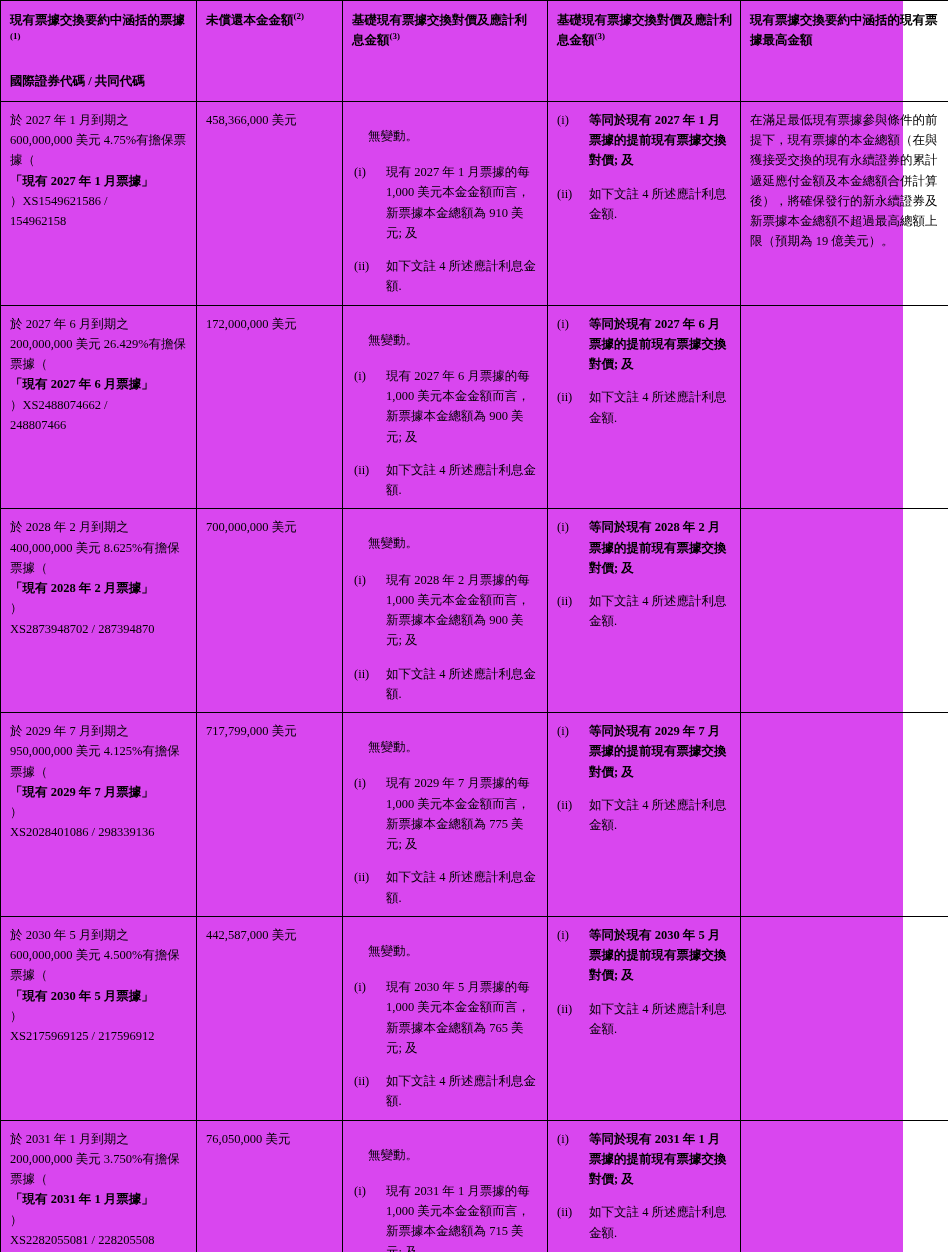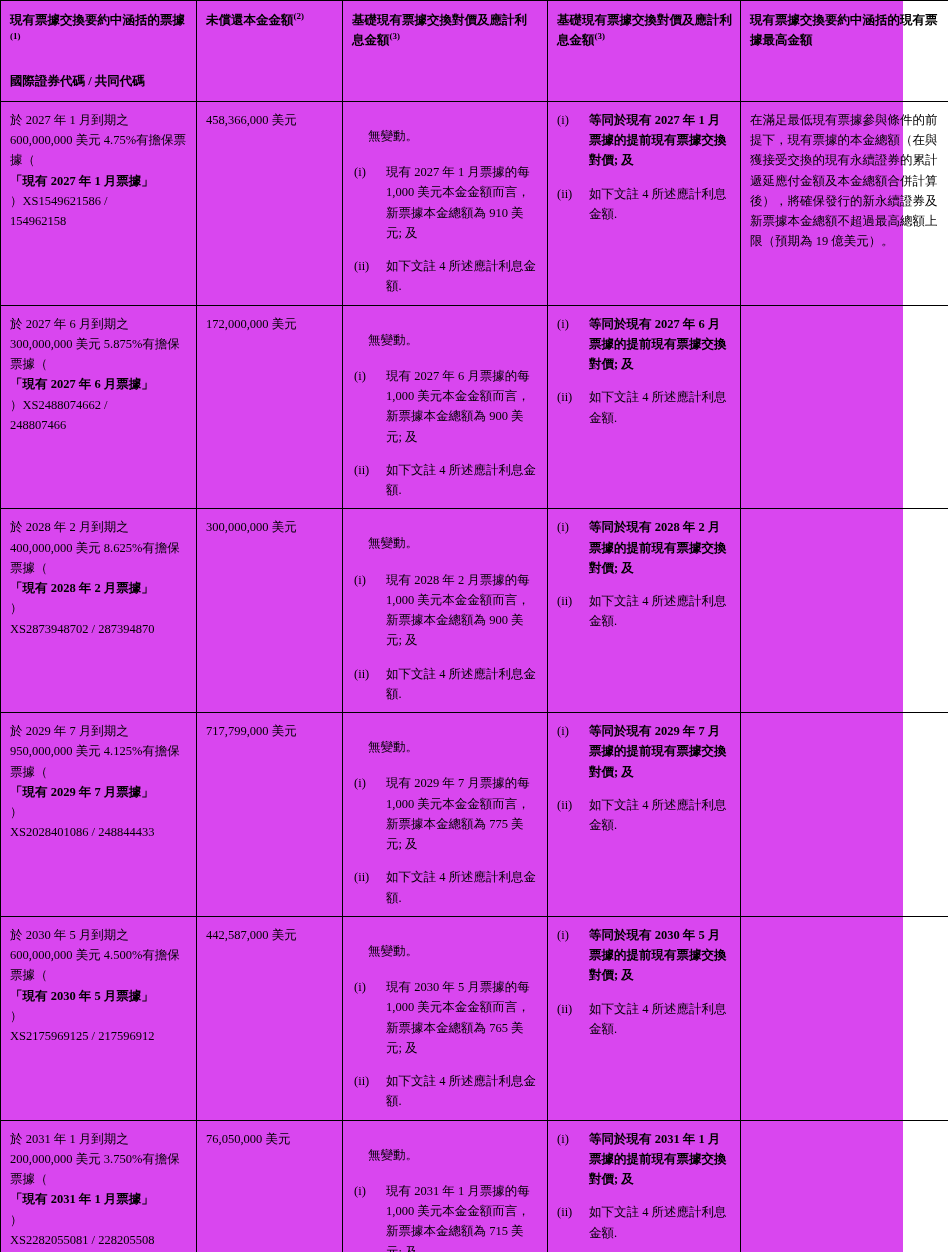--- a/index.html
+++ b/index.html
@@ -159,21 +159,21 @@
             <li><span class="marker">(i)</span><span class="bold">等同於現有 2027 年 1 月票據的提前現有票據交換對價; 及</span></li>
             <li><span class="marker">(ii)</span><span>如下文註 4 所述應計利息金額.</span></li>
           </ul>
         </td>
         <td class="maxamt">在滿足最低現有票據參與條件的前提下，現有票據的本金總額（在與獲接受交換的現有永續證券的累計遞延應付金額及本金總額合併計算後），將確保發行的新永續證券及新票據本金總額不超過最高總額上限（預期為 19 億美元）。</td>
       </tr>
 
       <tr>
         <td>
           <span class="note-line">於 2027 年 6 月到期之</span>
-          <span class="note-line">300,000,000 美元 5.875%有擔保票據（</span>
+          <span class="note-line">200,000,000 美元 26.429%有擔保票據（</span>
           <span class="note-line bold">「現有 2027 年 6 月票據」</span>
           <span class="note-line">）XS2488074662 /</span>
           <span class="note-line">248807466</span>
         </td>
         <td>172,000,000 美元</td>
         <td class="col3">
           <p class="lead">無變動。</p>
           <ul class="romlist">
             <li><span class="marker">(i)</span><span>現有 2027 年 6 月票據的每 1,000 美元本金金額而言，新票據本金總額為 900 美元; 及</span></li>
             <li><span class="marker">(ii)</span><span>如下文註 4 所述應計利息金額.</span></li>
@@ -189,21 +189,21 @@
       </tr>
 
       <tr>
         <td>
           <span class="note-line">於 2028 年 2 月到期之</span>
           <span class="note-line">400,000,000 美元 8.625%有擔保票據（</span>
           <span class="note-line bold">「現有 2028 年 2 月票據」</span>
           <span class="note-line">）</span>
           <span class="note-line">XS2873948702 / 287394870</span>
         </td>
-        <td>300,000,000 美元</td>
+        <td>700,000,000 美元</td>
         <td class="col3">
           <p class="lead">無變動。</p>
           <ul class="romlist">
             <li><span class="marker">(i)</span><span>現有 2028 年 2 月票據的每 1,000 美元本金金額而言，新票據本金總額為 900 美元; 及</span></li>
             <li><span class="marker">(ii)</span><span>如下文註 4 所述應計利息金額.</span></li>
           </ul>
         </td>
         <td class="col4">
           <ul class="romlist">
             <li><span class="marker">(i)</span><span class="bold">等同於現有 2028 年 2 月票據的提前現有票據交換對價; 及</span></li>
@@ -212,21 +212,21 @@
         </td>
         <td class="empty"></td>
       </tr>
 
       <tr>
         <td>
           <span class="note-line">於 2029 年 7 月到期之</span>
           <span class="note-line">950,000,000 美元 4.125%有擔保票據（</span>
           <span class="note-line bold">「現有 2029 年 7 月票據」</span>
           <span class="note-line">）</span>
-          <span class="note-line">XS2028401086 / 248844433</span>
+          <span class="note-line">XS2028401086 / 298339136</span>
         </td>
         <td>717,799,000 美元</td>
         <td class="col3">
           <p class="lead">無變動。</p>
           <ul class="romlist">
             <li><span class="marker">(i)</span><span>現有 2029 年 7 月票據的每 1,000 美元本金金額而言，新票據本金總額為 775 美元; 及</span></li>
             <li><span class="marker">(ii)</span><span>如下文註 4 所述應計利息金額.</span></li>
           </ul>
         </td>
         <td class="col4">

